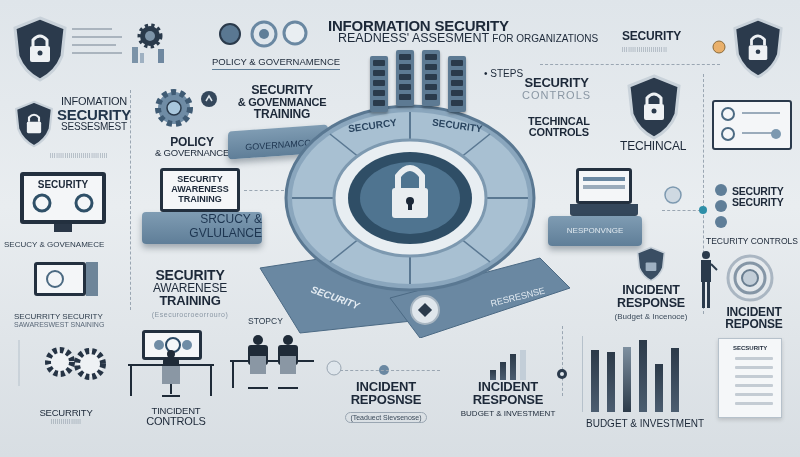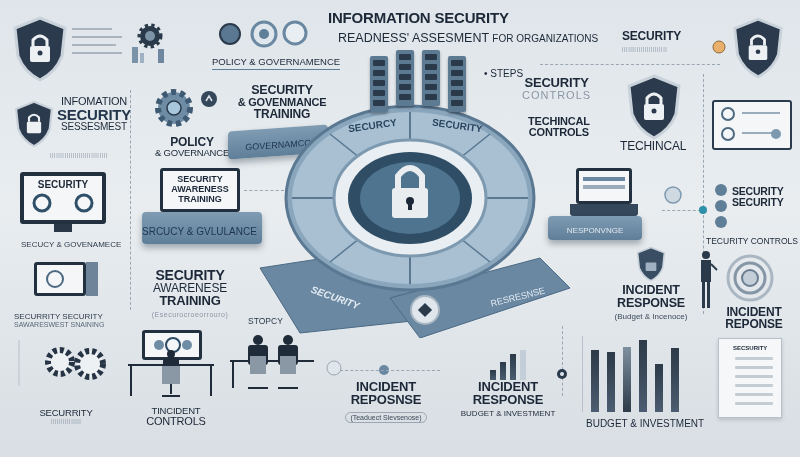--- a/index.html
+++ b/index.html
@@ -32,21 +32,21 @@
   .server {
     position: absolute; width: 18px; height: 56px; background: #5d7a93; border-radius: 2px;
     box-shadow: 0 2px 3px rgba(0,0,0,0.3);
   }
   .server i { display:block; width: 12px; height: 6px; margin: 4px auto 0; background:#2a3a4b; border-radius:1px; }
   .doc-line { height: 3px; background:#c4ccd4; margin: 6px 8px 0 16px; border-radius: 1px; }
 </style>
 </head>
 <body>
 
-<div class="abs lbl" style="left:328px;top:10px;font-size:15px;">Information Security</div>
+<div class="abs lbl" style="left:328px;top:18px;font-size:15px;">Information Security</div>
 <div class="abs" style="left:338px;top:31px;font-size:12.5px;color:#1c2838;text-transform:uppercase;">
   <span>Readness' Assesment</span>
   <span style="font-size:10px;">for Organizations</span>
 </div>
 
 <svg class="shield" style="left:12px;top:16px;" width="56" height="66" viewBox="0 0 56 66">
   <path d="M28 2 L53 12 L50 40 Q44 56 28 64 Q12 56 6 40 L3 12 Z" fill="#2b3a4c" stroke="#c9d2da" stroke-width="3"></path>
   <rect x="18" y="30" width="20" height="16" rx="2" fill="#eef1f4"></rect>
   <path d="M21 30 V24 Q28 16 35 24 V30" fill="none" stroke="#eef1f4" stroke-width="3"></path>
   <circle cx="28" cy="37" r="2.5" fill="#2b3a4c"></circle>
@@ -120,29 +120,29 @@
 </div>
 
 <div class="monitor" style="left:20px;top:172px;width:86px;height:52px;">
   <div style="font-size:10px;font-weight:bold;text-align:center;margin-top:3px;text-transform:uppercase;">Security</div>
   <svg width="78" height="22" style="display:block;margin:2px auto 0;">
       <circle cx="18" cy="11" r="8" fill="none" stroke="#2f5068" stroke-width="3"></circle>
       <circle cx="60" cy="11" r="8" fill="none" stroke="#2f5068" stroke-width="3"></circle>
     </svg>
 </div>
 <div class="abs" style="left:54px;top:224px;width:18px;height:8px;background:#2a3747;"></div>
-<div class="abs" style="left:21px;top:240px;font-size:8px;text-transform:uppercase;color:#2b3a4a;">Secucy &amp; Govenamece</div>
+<div class="abs" style="left:4px;top:240px;font-size:8px;text-transform:uppercase;color:#2b3a4a;">Secucy &amp; Govenamece</div>
 
 <div class="monitor" style="left:160px;top:168px;width:80px;height:44px;border-width:3px;">
   <div style="font-size:9px;font-weight:bold;text-align:center;margin-top:3px;text-transform:uppercase;">Security</div>
   <div style="font-size:9px;font-weight:bold;text-align:center;text-transform:uppercase;">Awareness</div>
   <div style="font-size:9px;font-weight:bold;text-align:center;text-transform:uppercase;">Training</div>
 </div>
 <div class="slab" style="left:142px;top:212px;width:120px;height:32px;">
-  <div style="color:#1d3550;font-size:10px;text-transform:uppercase;text-align:left;margin-top:14px;">Srcucy &amp; Gvlulance</div>
+  <div style="color:#1d3550;font-size:12px;text-transform:uppercase;text-align:right;">Srcucy &amp; Gvlulance</div>
 </div>
 <div class="abs hline" style="left:244px;top:190px;width:40px;"></div>
 
 <div class="monitor" style="left:34px;top:262px;width:52px;height:34px;border-width:3px;">
   <svg width="46" height="28">
       <circle cx="18" cy="14" r="8" fill="none" stroke="#4c6a82" stroke-width="2"></circle>
     </svg>
 </div>
 <div class="abs" style="left:86px;top:262px;width:12px;height:34px;background:#6e8599;"></div>
 
@@ -306,21 +306,21 @@
       <rect x="28" y="30" width="38" height="2" fill="#9aabbb"></rect>
       <circle cx="62" cy="32" r="5" fill="#7d99b0"></circle>
     </svg>
 </div>
 
 <div class="monitor" style="left:576px;top:168px;width:56px;height:36px;border-width:3px;">
   <div style="height:4px;background:#6a88a2;margin:6px 4px 0;"></div>
   <div style="height:4px;background:#9aabbb;margin:4px 4px 0;"></div>
 </div>
 <div class="abs" style="left:570px;top:204px;width:68px;height:12px;background:#34475b;border-radius:0 0 3px 3px;"></div>
-<div class="slab" style="left:548px;top:216px;width:94px;height:24px;">
+<div class="slab" style="left:548px;top:216px;width:94px;height:30px;">
   <div style="color:#dfe8ef;font-size:8px;text-transform:uppercase;text-align:center;margin-top:10px;">Nesponvnge</div>
 </div>
 
 <svg class="abs" style="left:664px;top:186px;" width="18" height="18">
     <circle cx="9" cy="9" r="8" fill="#cfd9e2" stroke="#7d99b0" stroke-width="1.5"></circle>
   </svg>
 <div class="abs hline" style="left:662px;top:210px;width:44px;"></div>
 <svg class="abs" style="left:699px;top:206px;" width="8" height="8">
     <circle cx="4" cy="4" r="4" fill="#2e8fa8"></circle>
   </svg>

